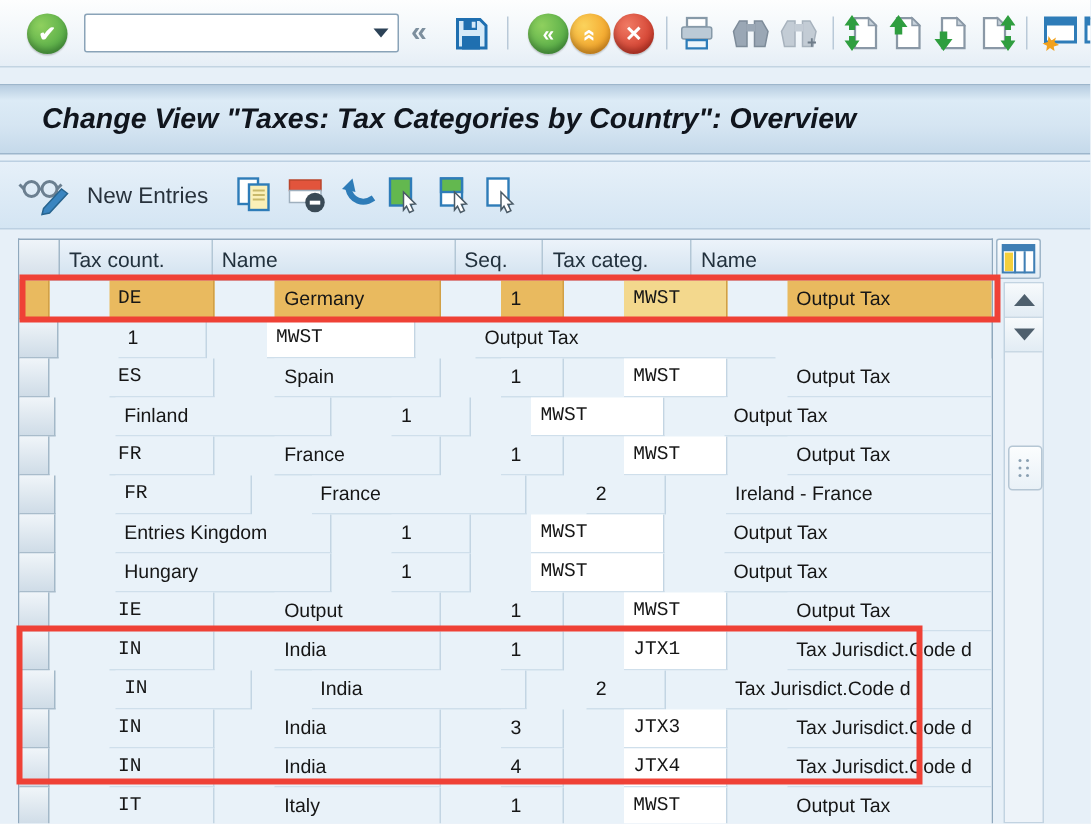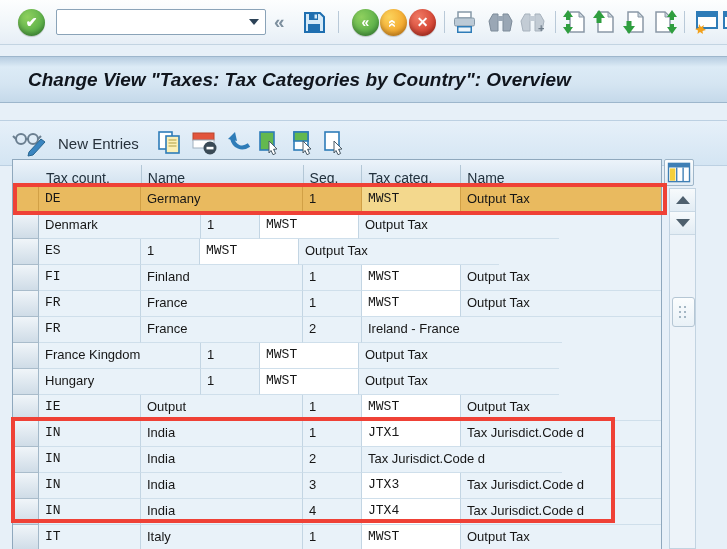--- a/index.html
+++ b/index.html
@@ -26,35 +26,35 @@
   .upchev{display:inline-block;transform:rotate(90deg);font-size:15px;letter-spacing:-2px;}
 
   
   .titlebar{position:absolute;left:0;top:56px;width:727px;height:45px;
             background:linear-gradient(180deg,#b7cde1 0%,#dcebf6 22%,#d5e5f2 60%,#c5d9ea 100%);
             border:1px solid #9db6cc;border-left:none;border-right:none;
             display:flex;align-items:center;}
   .titlebar .t{margin-left:28px;font-size:19px;font-weight:bold;font-style:italic;color:#10151d;white-space:nowrap;}
 
   
-  .apptb{position:absolute;left:0;top:120px;width:727px;height:44px;
+  .apptb{position:absolute;left:0;top:107px;width:727px;height:44px;
          background:linear-gradient(180deg,#e6f0f9,#d4e5f3);
          border-top:1px solid #bcd0e2;border-bottom:1px solid #bcd0e2;}
   .apptb .tbi{top:8px;}
   .newentries{position:absolute;left:54px;top:10px;height:24px;display:flex;align-items:center;
               font-size:15px;color:#28323c;padding:0 4px;cursor:pointer;}
 
   
   .table{position:absolute;left:12px;top:159px;width:648px;border:1px solid #8fa8bd;border-bottom:none;background:#e9f2f9;}
   .thead{display:flex;height:27px;background:linear-gradient(180deg,#ecf3fa,#d2e2ef);
-         border-bottom:1px solid #9fb6c9;box-sizing:border-box;align-items:flex-end;}
+         border-bottom:1px solid #9fb6c9;box-sizing:border-box;}
   .hcell{box-sizing:border-box;padding:5px 0 0 6px;font-size:14px;color:#22313d;
          border-right:1px solid #b3c7d6;overflow:hidden;white-space:nowrap;cursor:pointer;}
   .hsel{width:26px;border-right:1px solid #a3b8c8;background:linear-gradient(180deg,#eff4f9,#d4dfe9);}
-  .trow{display:flex;height:26px;}
+  .trow{display:flex;height:26px;gap:40px;}
   .cell{box-sizing:border-box;border-right:1px solid #c3d5e3;border-bottom:1px solid #cfdfeb;
         padding:4px 0 0 6px;font-size:13px;color:#161616;background:#e9f2f9;
         overflow:hidden;white-space:nowrap;}
   .c1,.hc1{width:102px;} .c2,.hc2{width:162px;} .c3,.hc3{width:59px;} .c4,.hc4{width:99px;} .c5,.hc5{width:200px;border-right:none;}
   .c1,.c4{font-family:"Liberation Mono","DejaVu Sans Mono",monospace;}
   .c4{background:#ffffff;}
   .csel{width:26px;background:linear-gradient(180deg,#f0f5f9,#cfdce7);
         border-right:1px solid #a3b8c8;border-bottom:1px solid #a9bccb;cursor:pointer;}
   .sel .cell{background:#e9ba5f;border-bottom-color:#d1a046;border-right-color:#d1a046;}
   .sel .c4{background:#f3d88d;}
@@ -277,35 +277,34 @@
         <div class="trow sel">
           <div class="cell csel"></div>
           <div class="cell c1">DE</div>
           <div class="cell c2">Germany</div>
           <div class="cell c3">1</div>
           <div class="cell c4">MWST</div>
           <div class="cell c5">Output Tax</div>
         </div>
         <div class="trow">
           <div class="cell csel"></div>
-          <div class="cell c2">Denmark</div>
           <div class="cell c3">1</div>
           <div class="cell c4">MWST</div>
           <div class="cell c5">Output Tax</div>
         </div>
         <div class="trow">
           <div class="cell csel"></div>
           <div class="cell c1">ES</div>
-          <div class="cell c3">1</div>
-          <div class="cell c4">MWST</div>
-          <div class="cell c5">Output Tax</div>
-        </div>
-        <div class="trow">
-          <div class="cell csel"></div>
-          <div class="cell c1">FI</div>
+          <div class="cell c2">Spain</div>
+          <div class="cell c3">1</div>
+          <div class="cell c4">MWST</div>
+          <div class="cell c5">Output Tax</div>
+        </div>
+        <div class="trow">
+          <div class="cell csel"></div>
           <div class="cell c2">Finland</div>
           <div class="cell c3">1</div>
           <div class="cell c4">MWST</div>
           <div class="cell c5">Output Tax</div>
         </div>
         <div class="trow">
           <div class="cell csel"></div>
           <div class="cell c1">FR</div>
           <div class="cell c2">France</div>
           <div class="cell c3">1</div>
@@ -314,21 +313,21 @@
         </div>
         <div class="trow">
           <div class="cell csel"></div>
           <div class="cell c1">FR</div>
           <div class="cell c2">France</div>
           <div class="cell c3">2</div>
           <div class="cell c5">Ireland - France</div>
         </div>
         <div class="trow">
           <div class="cell csel"></div>
-          <div class="cell c2">France Kingdom</div>
+          <div class="cell c2">Entries Kingdom</div>
           <div class="cell c3">1</div>
           <div class="cell c4">MWST</div>
           <div class="cell c5">Output Tax</div>
         </div>
         <div class="trow">
           <div class="cell csel"></div>
           <div class="cell c2">Hungary</div>
           <div class="cell c3">1</div>
           <div class="cell c4">MWST</div>
           <div class="cell c5">Output Tax</div>

